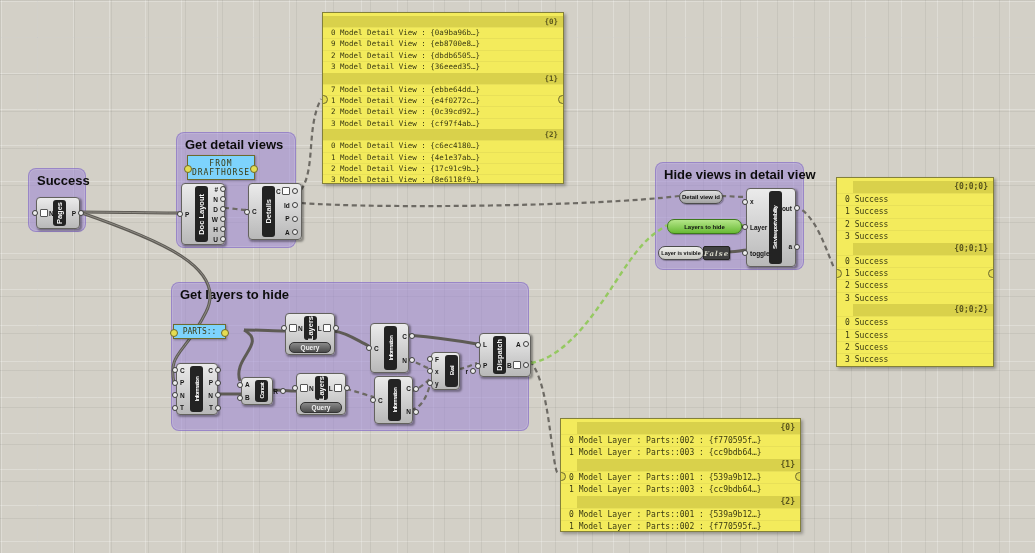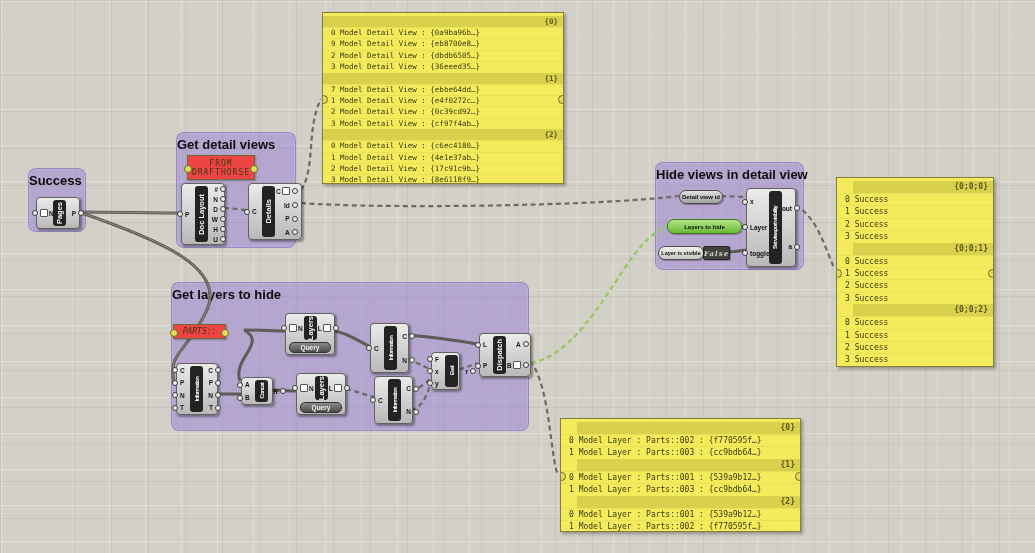--- a/index.html
+++ b/index.html
@@ -12,21 +12,21 @@
       repeating-linear-gradient(to bottom, rgba(0,0,0,0.055) 0 1px, transparent 1px 37px),
       repeating-linear-gradient(to right, rgba(255,255,255,0.25) 1px 2px, transparent 2px 37px),
       repeating-linear-gradient(to bottom, rgba(255,255,255,0.25) 1px 2px, transparent 2px 37px);
   }
   
   .group{
     position:absolute;background:rgba(151,128,212,0.52);
     border:1px solid rgba(120,95,190,0.45);border-radius:8px;
     box-shadow:inset 0 0 0 1px rgba(255,255,255,0.12);
   }
-  .group-label{font-weight:bold;font-size:13px;color:#0d0d0d;padding:4px 0 0 0;white-space:nowrap;}
+  .group-label{font-weight:bold;font-size:13px;color:#0d0d0d;padding:4px 0 0 8px;white-space:nowrap;}
   
   .gpanel{
     position:absolute;background:#f3eb5c;border:1px solid #83803a;
     box-shadow:2px 2px 3px rgba(0,0,0,0.3);overflow:hidden;
   }
   .gpanel::before,.gpanel::after{
     content:'';position:absolute;top:50%;width:7px;height:7px;margin-top:-3px;
     background:#e4dc52;border:1px solid #6d6a2e;border-radius:50%;
   }
   .gpanel::before{left:-4px;}
@@ -37,21 +37,21 @@
   }
   .gp-row{
     font:7.5px/10.4px "DejaVu Sans Mono",monospace;color:#3a3a12;
     padding-left:8px;white-space:pre;border-top:1px solid rgba(0,0,0,0.045);
   }
   .p-mid .gp-head{font:bold 8px/12px "DejaVu Sans Mono",monospace;margin-left:16px;}
   .p-mid .gp-row{font:8px/11.4px "DejaVu Sans Mono",monospace;}
   .gp-pad{height:3px;}
   
   .mini-panel{
-    position:absolute;background:#ef4444;border:1px solid #6d6a2e;
+    position:absolute;background:#7dd3fc;border:1px solid #6d6a2e;
     box-shadow:1px 1px 2px rgba(0,0,0,0.3);
     display:flex;flex-direction:column;align-items:center;justify-content:center;
     font:8px "DejaVu Sans Mono",monospace;color:#3a3a12;letter-spacing:1px;
   }
   .mini-panel::before,.mini-panel::after{
     content:'';position:absolute;top:50%;width:6px;height:6px;margin-top:-3px;
     background:#e4dc52;border:1px solid #6d6a2e;border-radius:50%;
   }
   .mini-panel::before{left:-4px;}
   .mini-panel::after{right:-4px;}
@@ -443,21 +443,21 @@
           <span class="ptag"></span>
         </div>
       </div>
     </div>
   </div>
 
 <div class="mini-panel" style="left:187px;top:155px;width:66px;height:23px;">
   <span>FROM</span>
   <span>DRAFTHORSE</span>
 </div>
-<div class="mini-panel" style="left:173px;top:324px;width:51px;height:13px;letter-spacing:0;font-style:italic;">
+<div class="mini-panel" style="left:173px;top:324px;width:51px;height:13px;letter-spacing:0;">
   <span>PARTS::</span>
 </div>
 <div class="capsule gray" style="left:679px;top:190px;width:42px;height:12px;">
   <span>Detail view id</span>
 </div>
 <div class="capsule green" style="left:667px;top:219px;width:73px;height:13px;">
   <span>Layers to hide</span>
 </div>
 <div class="capsule light" style="left:658px;top:246px;width:44px;height:12px;font-size:5.5px;">
   <span>Layer is visible</span>

